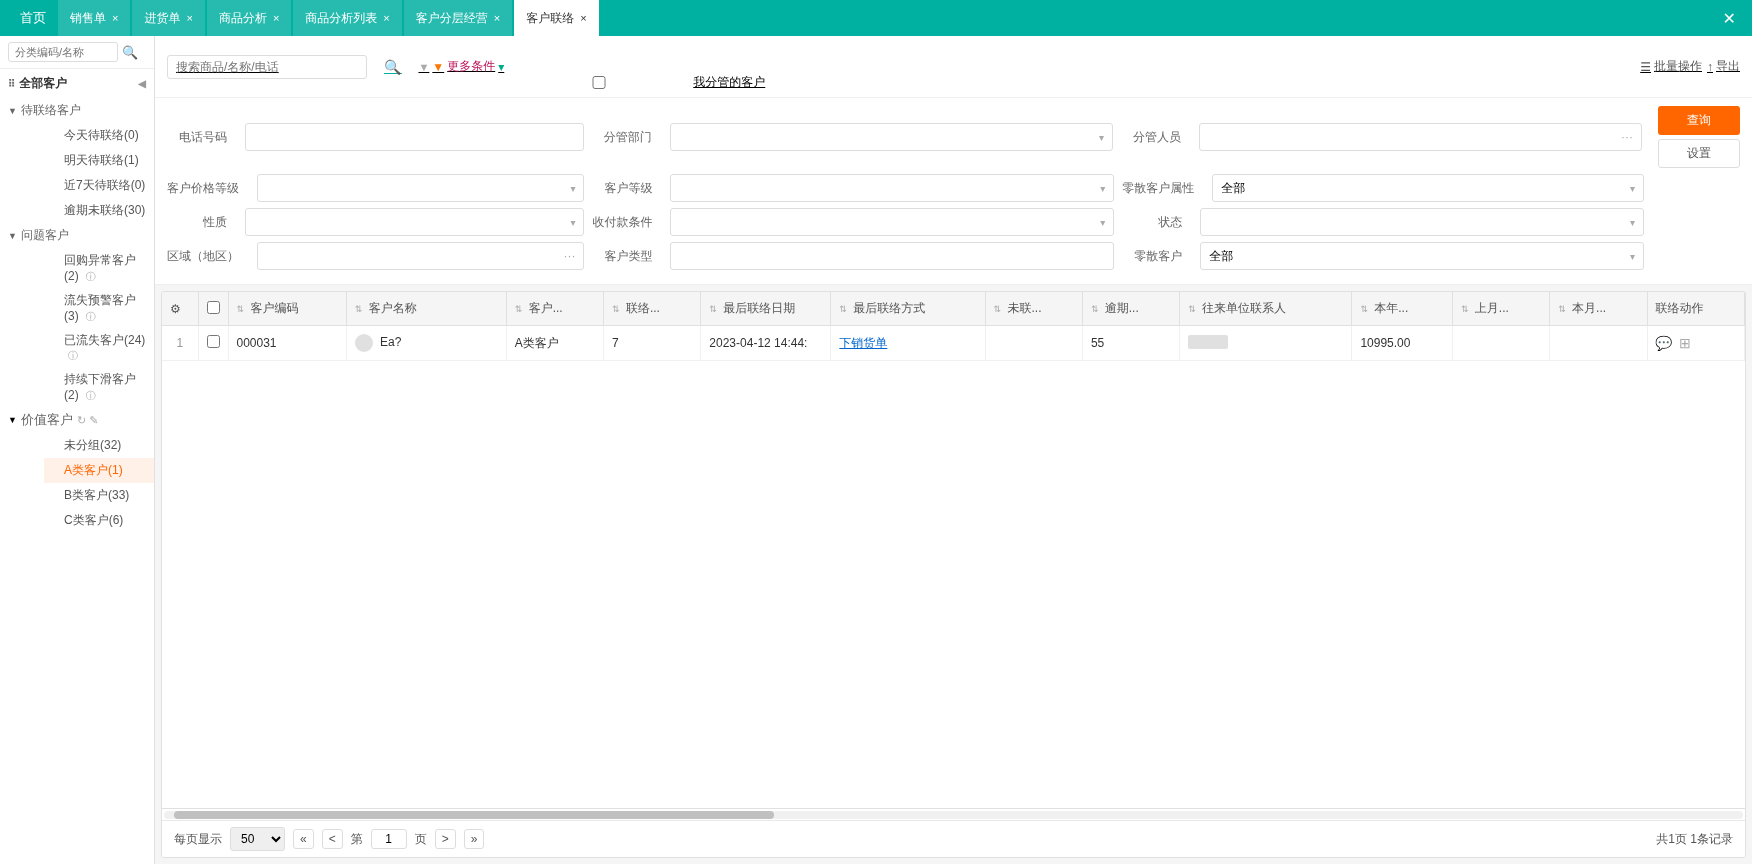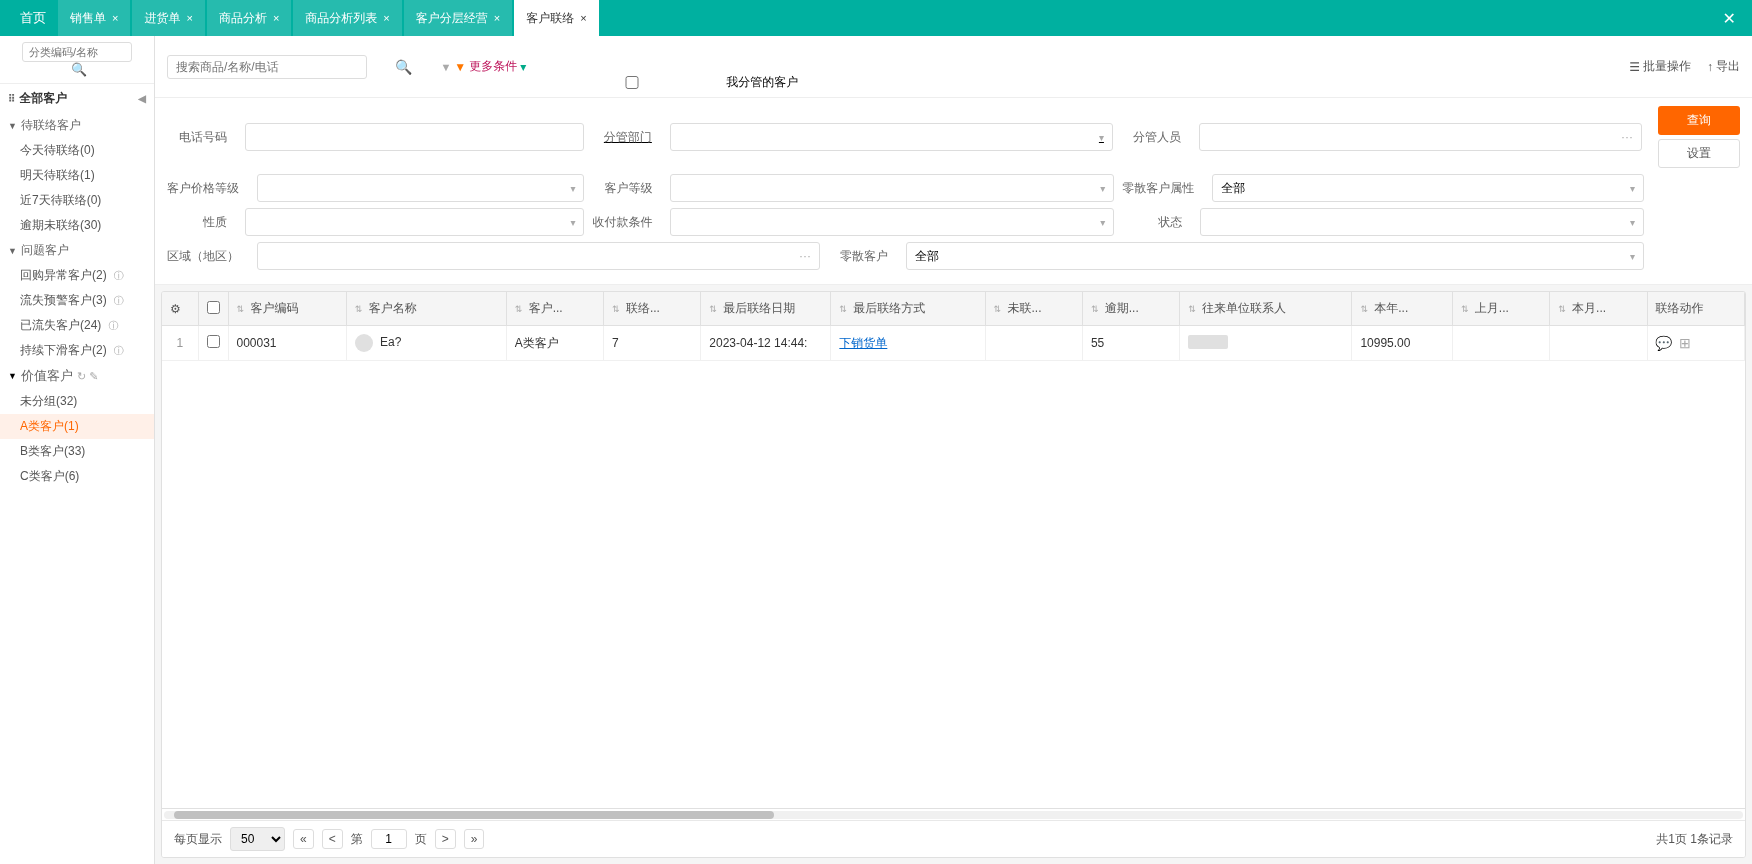--- a/index.html
+++ b/index.html
@@ -65,21 +65,20 @@
       background: white;
       border-right: 1px solid #e0e0e0;
       overflow-y: auto;
       flex-shrink: 0;
     }
     .sidebar-search {
       display: flex;
       align-items: center;
       padding: 6px 8px;
       border-bottom: 1px solid #eee;
-      flex-direction: column;
     }
     .sidebar-search input {
       border: 1px solid #ddd;
       border-radius: 3px;
       padding: 3px 6px;
       width: 110px;
       font-size: 11px;
       color: #999;
     }
     .sidebar-search .search-icon {
@@ -117,20 +116,21 @@
     }
     .sidebar-group-label .arrow {
       margin-right: 4px;
       font-size: 9px;
     }
     .sidebar-item {
       padding: 4px 8px 4px 20px;
       color: #555;
       cursor: pointer;
       font-size: 11px;
+      margin-left: 44px;
     }
     .sidebar-item.active {
       background: #fff0e8;
       color: #ff6600;
     }
     .sidebar-item .question-icon {
       color: #aaa;
       margin-left: 4px;
       font-size: 10px;
     }
@@ -144,21 +144,22 @@
       overflow: hidden;
     }
 
     
     .filter-bar {
       background: white;
       padding: 6px 12px;
       border-bottom: 1px solid #eee;
       display: flex;
       align-items: center;
-      gap: 16px;
+      gap: 5px;
+      text-decoration: underline;
     }
     .filter-bar input {
       border: 1px solid #ddd;
       border-radius: 3px;
       padding: 4px 8px;
       width: 180px;
       font-size: 12px;
     }
     .filter-bar .search-btn {
       background: none;
@@ -516,21 +517,21 @@
         <span>导出</span>
       </span>
     </div>
 
     <div class="filter-form">
       <div class="filter-row">
         <div class="filter-field" style="flex:1.2;">
           <label>电话号码</label>
           <div class="field-input" style="flex:1;height:28px;"></div>
         </div>
-        <div class="filter-field" style="flex:1.5;text-decoration:underline;">
+        <div class="filter-field" style="flex:1.5;">
           <label>分管部门</label>
           <div class="field-input" style="flex:1;height:28px;">
             <span></span>
               <span class="dropdown-arrow">▾</span>
           </div>
         </div>
         <div class="filter-field" style="flex:1.5;">
           <label>分管人员</label>
           <div class="field-input" style="flex:1;height:28px;">
             <span></span>
@@ -592,20 +593,26 @@
         </div>
         <div style="width:80px;margin-left:8px;"></div>
       </div>
 
       <div class="filter-row">
         <div class="filter-field" style="flex:1.2;">
           <label>区域（地区）</label>
           <div class="field-input" style="flex:1;height:28px;">
             <span></span>
               <span class="dots">···</span>
+          </div>
+        </div>
+        <div class="filter-field" style="flex:1.5;">
+          <label>客户类型</label>
+          <div class="field-input" style="flex:1;height:28px;">
+            <span></span>
           </div>
         </div>
         <div class="filter-field" style="flex:1.5;">
           <label>零散客户</label>
           <div class="field-input" style="flex:1;height:28px;">
             <span>全部</span>
             <span class="dropdown-arrow">▾</span>
           </div>
         </div>
         <div style="width:80px;margin-left:8px;"></div>

